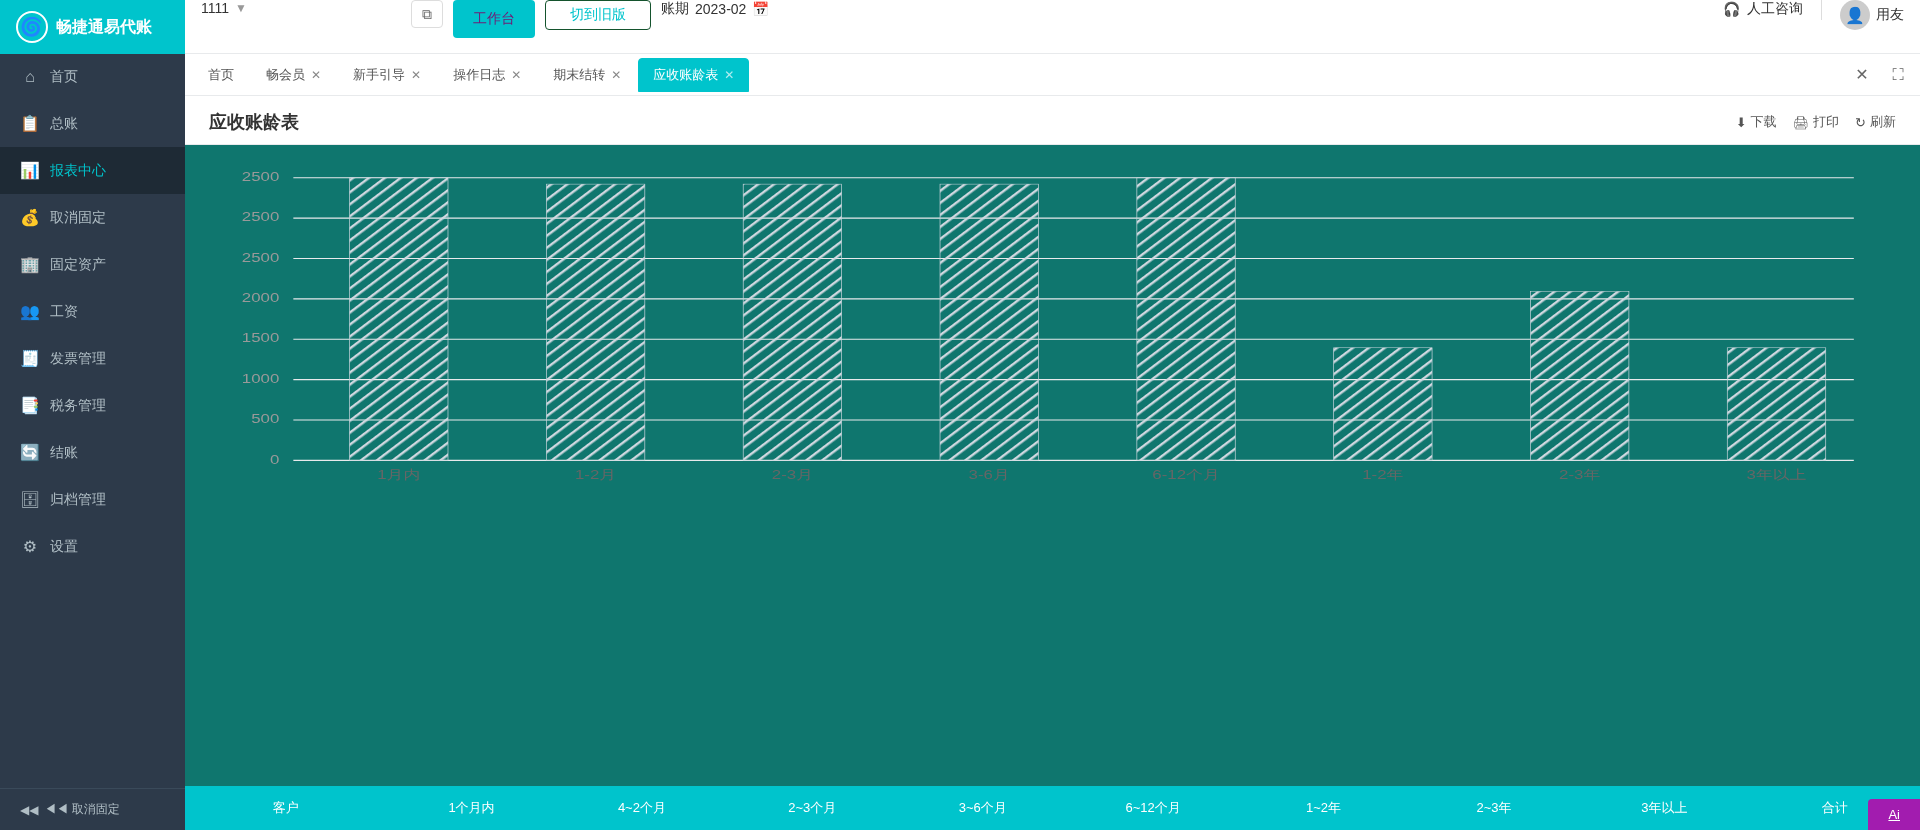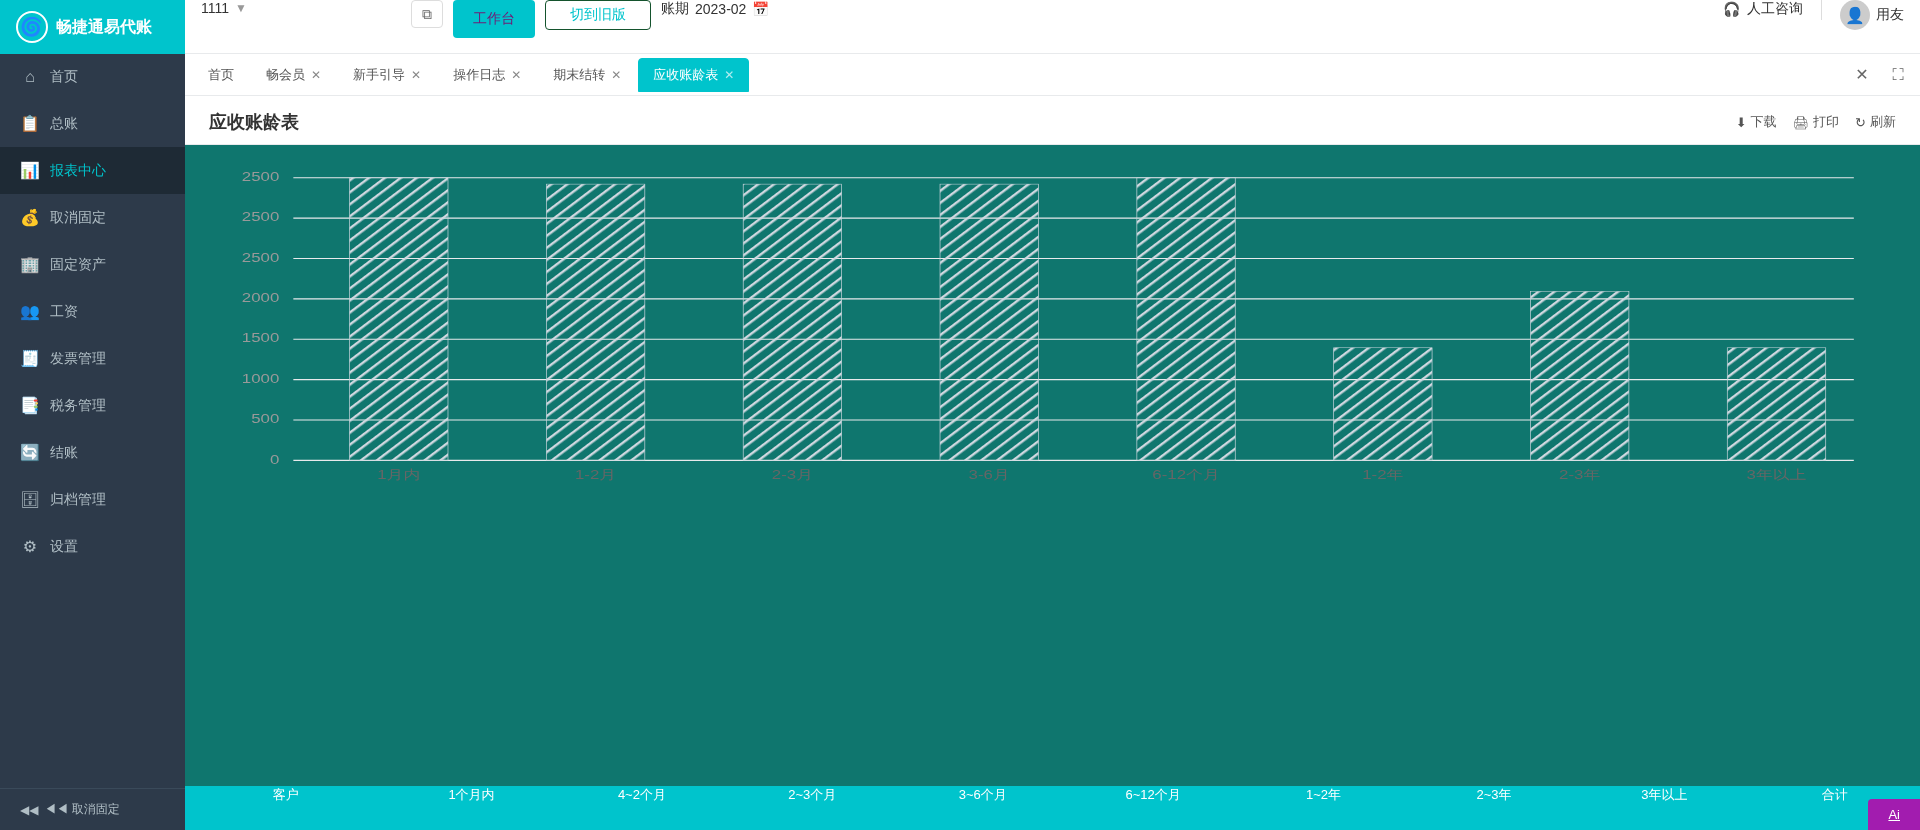--- a/index.html
+++ b/index.html
@@ -281,20 +281,21 @@
     .chart-wrap {
       width: 100%;
       height: 340px;
       position: relative;
     }
 
     
     .table-header {
       background: #00c4cc;
       display: flex;
+      align-items: center;
       height: 44px;
       flex-shrink: 0;
       margin-top: auto;
     }
     .table-header-cell {
       flex: 1;
       text-align: center;
       color: white;
       font-size: 13px;
       font-weight: 500;

